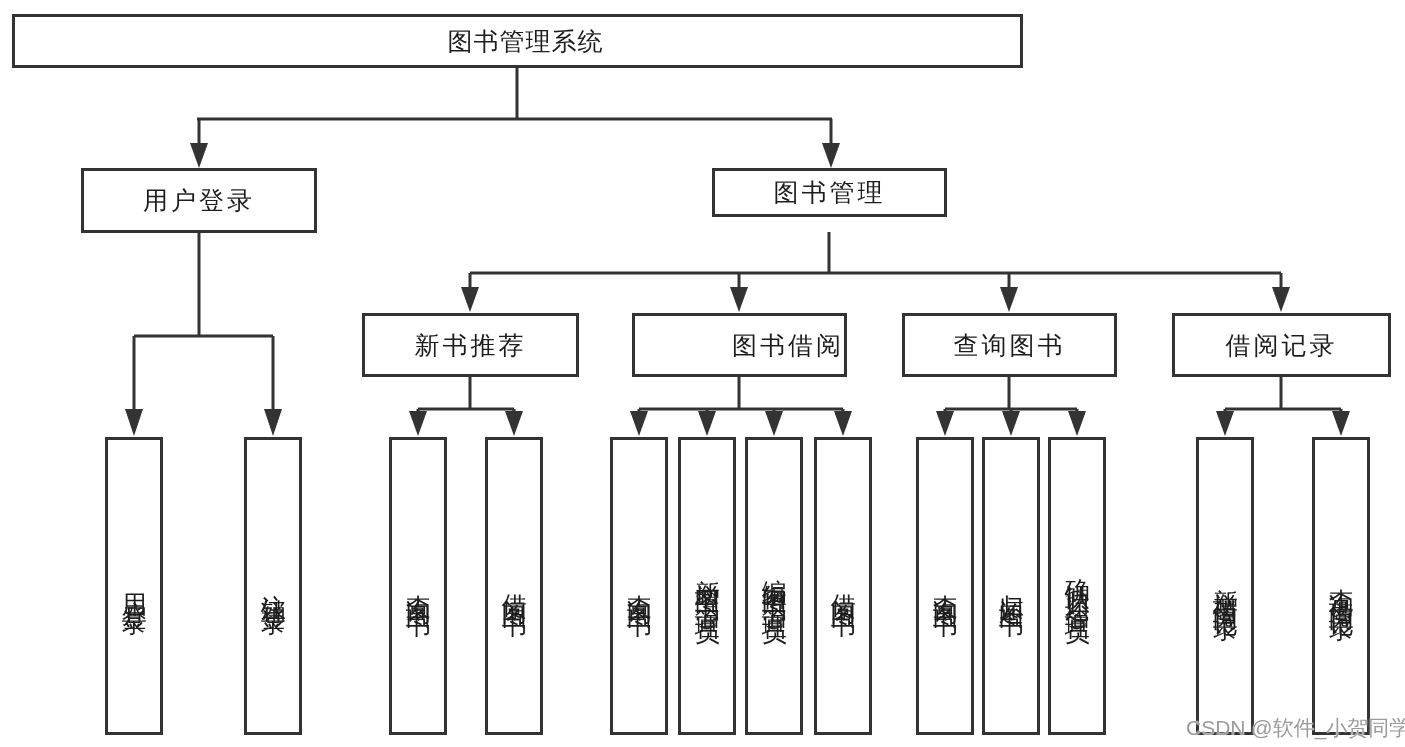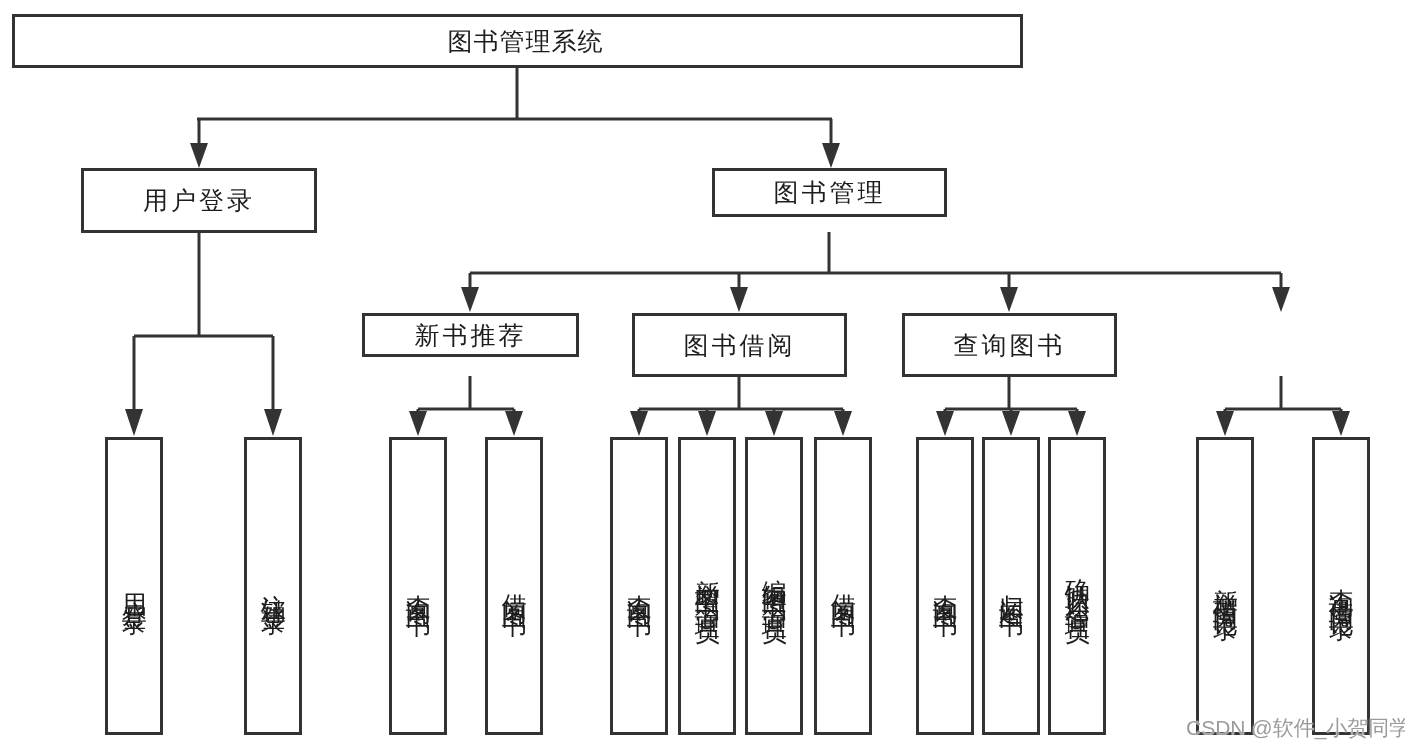--- a/index.html
+++ b/index.html
@@ -129,29 +129,32 @@
     <span>图书管理系统</span>
   </div>
 
   <div class="hbox" style="left:81px;top:168px;width:236px;height:65px;">
     <span>用户登录</span>
   </div>
   <div class="hbox" style="left:712px;top:168px;width:235px;height:49px;">
     <span>图书管理</span>
   </div>
 
-  <div class="hbox" style="left:362px;top:313px;width:217px;height:44px;">
+  <div class="hbox" style="left:362px;top:313px;width:217px;height:64px;">
     <span>新书推荐</span>
   </div>
-  <div class="hbox" style="left:632px;top:313px;width:215px;height:64px;">
+  <div class="hbox" style="left:632px;top:313px;width:215px;height:64px;justify-content:flex-end;">
     <span>图书借阅</span>
   </div>
   <div class="hbox" style="left:902px;top:313px;width:215px;height:64px;">
     <span>查询图书</span>
   </div>
+  <div class="hbox" style="left:1172px;top:313px;width:219px;height:64px;">
+    <span>借阅记录</span>
+  </div>
 
   <div class="leaf" style="left:105px;">
     <span class="vtext">用户登录</span>
   </div>
   <div class="leaf" style="left:244px;">
     <span class="vtext">注销登录</span>
   </div>
 
   <div class="leaf" style="left:389px;">
     <span class="vtext">查询图书</span>

